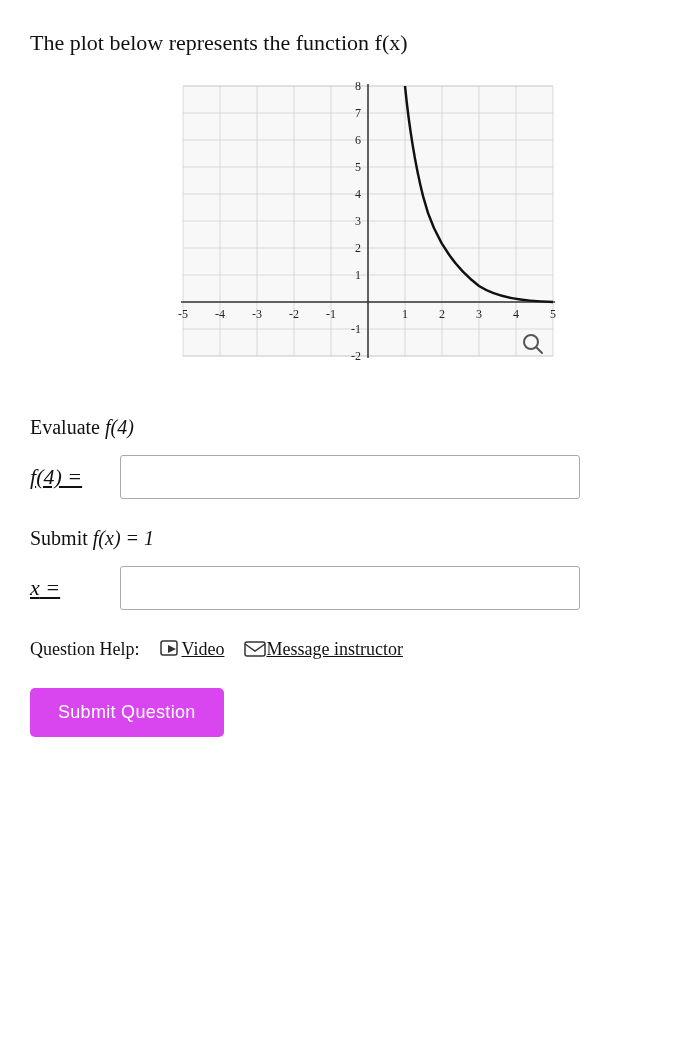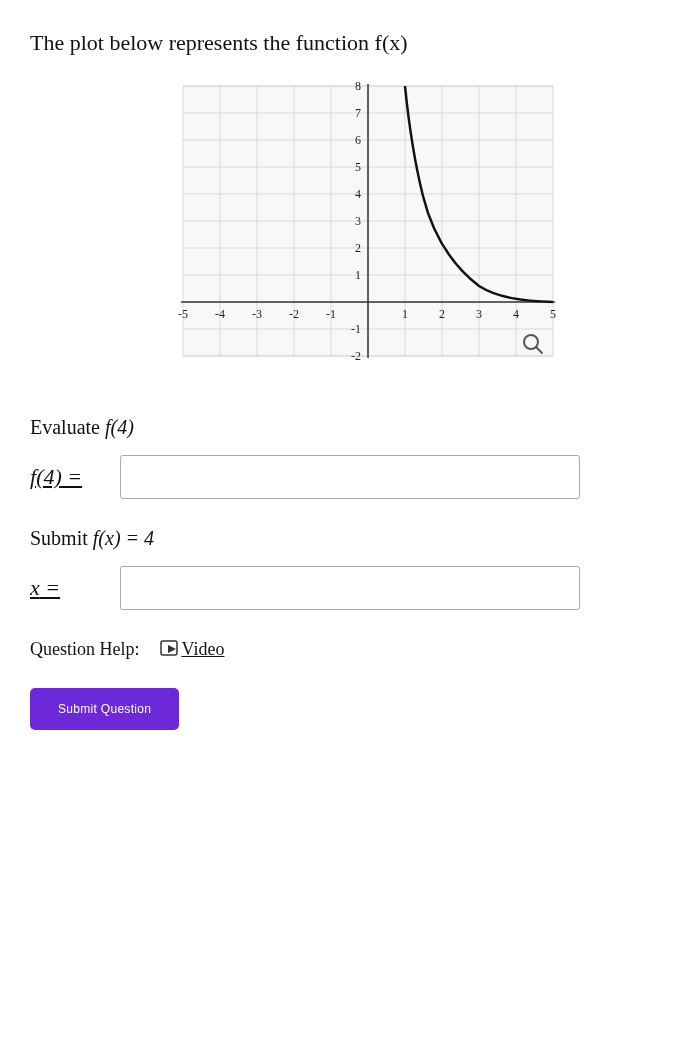--- a/index.html
+++ b/index.html
@@ -85,25 +85,25 @@
       height: 22px;
     }
     .mail-icon {
       display: inline-flex;
       align-items: center;
       justify-content: center;
       width: 22px;
       height: 18px;
     }
     .submit-btn {
-      background: #6d28d9;
+      background: #d946ef;
       color: #fff;
       border: none;
       border-radius: 5px;
-      font-size: 12px;
+      font-size: 18px;
       padding: 14px 28px;
       cursor: pointer;
       font-family: Arial, sans-serif;
       letter-spacing: 0.3px;
     }
   </style>
 </head>
 <body>
 
 
@@ -198,21 +198,21 @@
 
 <div class="answer-row">
   <div class="answer-label">
     <em>f</em>(4) =
   </div>
   <input class="answer-input" type="text" placeholder="" style="">
 </div>
 
 
 <div class="section-label">
-  <span>Submit </span><span class="math">f(x) = 4</span>
+  <span>Submit </span><span class="math">f(x) = 1</span>
 </div>
 
 <div class="answer-row">
   <div class="answer-label">
     <em>x</em> =
   </div>
   <input class="answer-input" type="text" placeholder="" style="">
 </div>
 
 
@@ -220,19 +220,28 @@
   <span class="question-help-label">Question Help:</span>
   <span class="help-link">
     <span class="video-icon">
       <svg width="22" height="18" viewBox="0 0 22 18">
         <rect x="1" y="1" width="16" height="14" rx="2" ry="2" fill="none" stroke="#333" stroke-width="1.5"></rect>
         <polygon points="8,5 8,13 16,9" fill="#333"></polygon>
       </svg>
     </span>
     <span>Video</span>
   </span>
+  <span class="help-link">
+    <span class="mail-icon">
+      <svg width="22" height="18" viewBox="0 0 22 18">
+        <rect x="1" y="2" width="20" height="14" rx="2" ry="2" fill="none" stroke="#333" stroke-width="1.5"></rect>
+        <polyline points="1,4 11,11 21,4" fill="none" stroke="#333" stroke-width="1.5"></polyline>
+      </svg>
+    </span>
+    <span>Message instructor</span>
+  </span>
 </div>
 
 
 <button class="submit-btn">Submit Question</button>
 
 
 
 
 </body></html>

